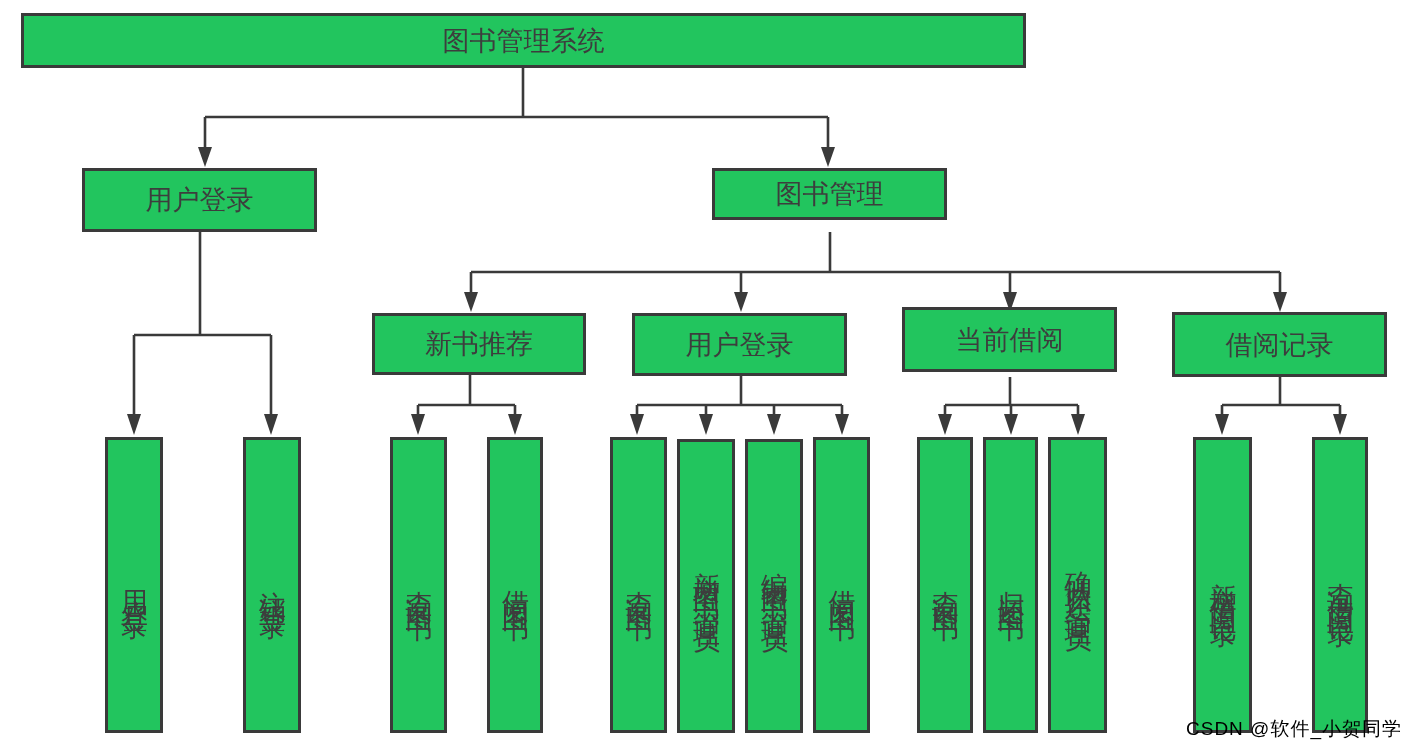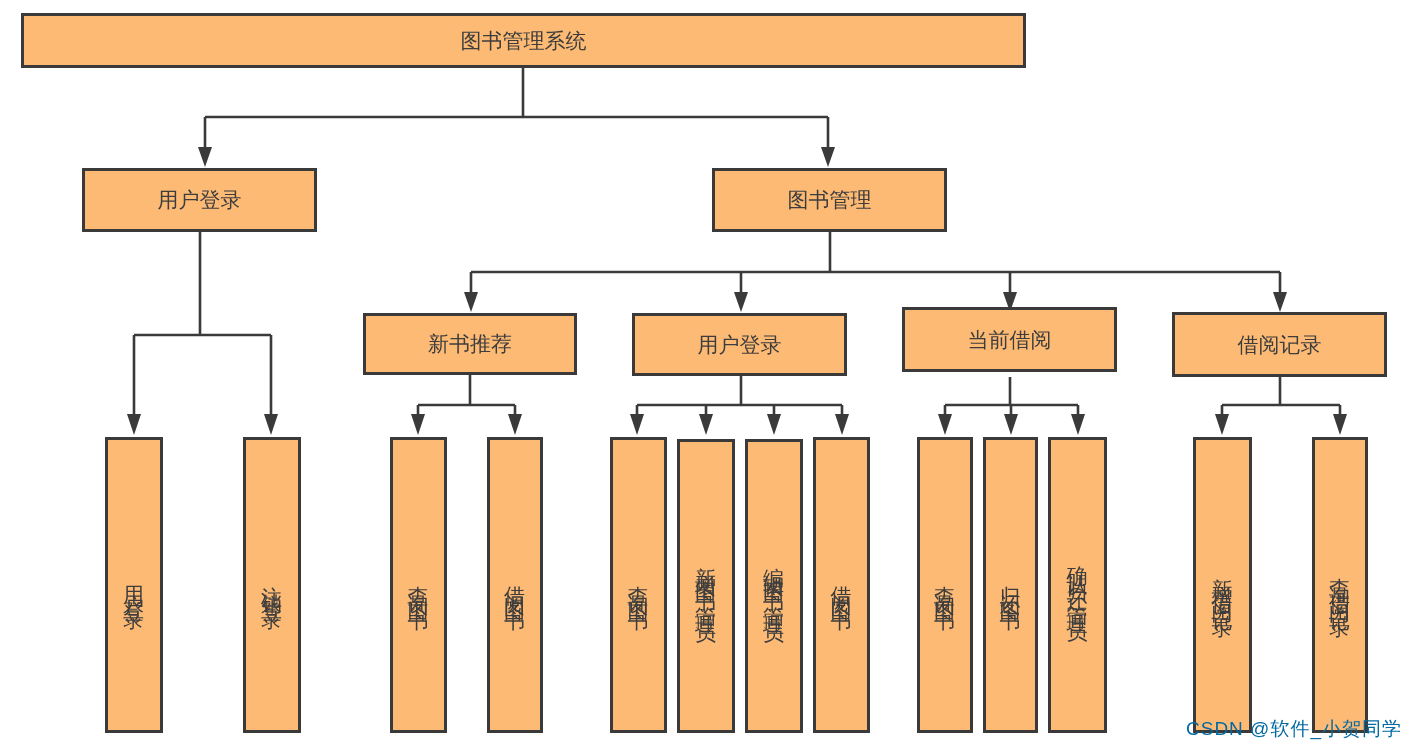--- a/index.html
+++ b/index.html
@@ -13,24 +13,24 @@
   }
   .connectors {
     position: absolute;
     left: 0; top: 0;
     width: 1405px; height: 747px;
     z-index: 1;
   }
   .node {
     position: absolute;
     box-sizing: border-box;
-    background: #fdba74;
+    background: #22c55e;
     border: 3px solid #3a3a3a;
     color: #3d3d3d;
-    font-size: 21px;
+    font-size: 27px;
     display: flex;
     align-items: center;
     justify-content: center;
     z-index: 2;
     white-space: nowrap;
   }
   .leaf {
     writing-mode: vertical-rl;
     text-orientation: mixed;
     letter-spacing: 8px;
@@ -96,23 +96,23 @@
       <polygon points="1004,414 1018,414 1011,435"></polygon>
       <polygon points="1071,414 1085,414 1078,435"></polygon>
       <polygon points="1215,414 1229,414 1222,435"></polygon>
       <polygon points="1333,414 1347,414 1340,435"></polygon>
     </g>
   </svg>
 
   <div class="node" style="left:21px; top:13px; width:1005px; height:55px;">图书管理系统</div>
 
   <div class="node" style="left:82px; top:168px; width:235px; height:64px;">用户登录</div>
-  <div class="node" style="left:712px; top:168px; width:235px; height:64px;">图书管理</div>
+  <div class="node" style="left:712px; top:168px; width:235px; height:52px;">图书管理</div>
 
-  <div class="node" style="left:363px; top:313px; width:214px; height:62px;">新书推荐</div>
+  <div class="node" style="left:372px; top:313px; width:214px; height:62px;">新书推荐</div>
   <div class="node" style="left:632px; top:313px; width:215px; height:63px;">用户登录</div>
   <div class="node" style="left:902px; top:307px; width:215px; height:65px;">当前借阅</div>
   <div class="node" style="left:1172px; top:312px; width:215px; height:65px;">借阅记录</div>
 
   <div class="node leaf" style="left:105px; top:437px; width:58px; height:296px;">用户登录</div>
   <div class="node leaf" style="left:243px; top:437px; width:58px; height:296px;">注销登录</div>
 
   <div class="node leaf" style="left:390px; top:437px; width:57px; height:296px;">查询图书</div>
   <div class="node leaf" style="left:487px; top:437px; width:56px; height:296px;">借阅图书</div>
 
@@ -121,15 +121,15 @@
   <div class="node leaf" style="left:745px; top:439px; width:58px; height:294px;">编辑图书（管理员）</div>
   <div class="node leaf" style="left:813px; top:437px; width:57px; height:296px;">借阅图书</div>
 
   <div class="node leaf" style="left:917px; top:437px; width:56px; height:296px;">查询图书</div>
   <div class="node leaf" style="left:983px; top:437px; width:55px; height:296px;">归还图书</div>
   <div class="node leaf" style="left:1048px; top:437px; width:59px; height:296px;">确认归还（管理员）</div>
 
   <div class="node leaf" style="left:1193px; top:437px; width:59px; height:296px;">新增借阅记录</div>
   <div class="node leaf" style="left:1312px; top:437px; width:56px; height:296px;">查询借阅记录</div>
 
-  <div class="watermark" style="color: #0369a1;">CSDN @软件_小贺同学</div>
+  <div class="watermark" style="color: #000000;">CSDN @软件_小贺同学</div>
 
 </div>
 
 </body></html>

